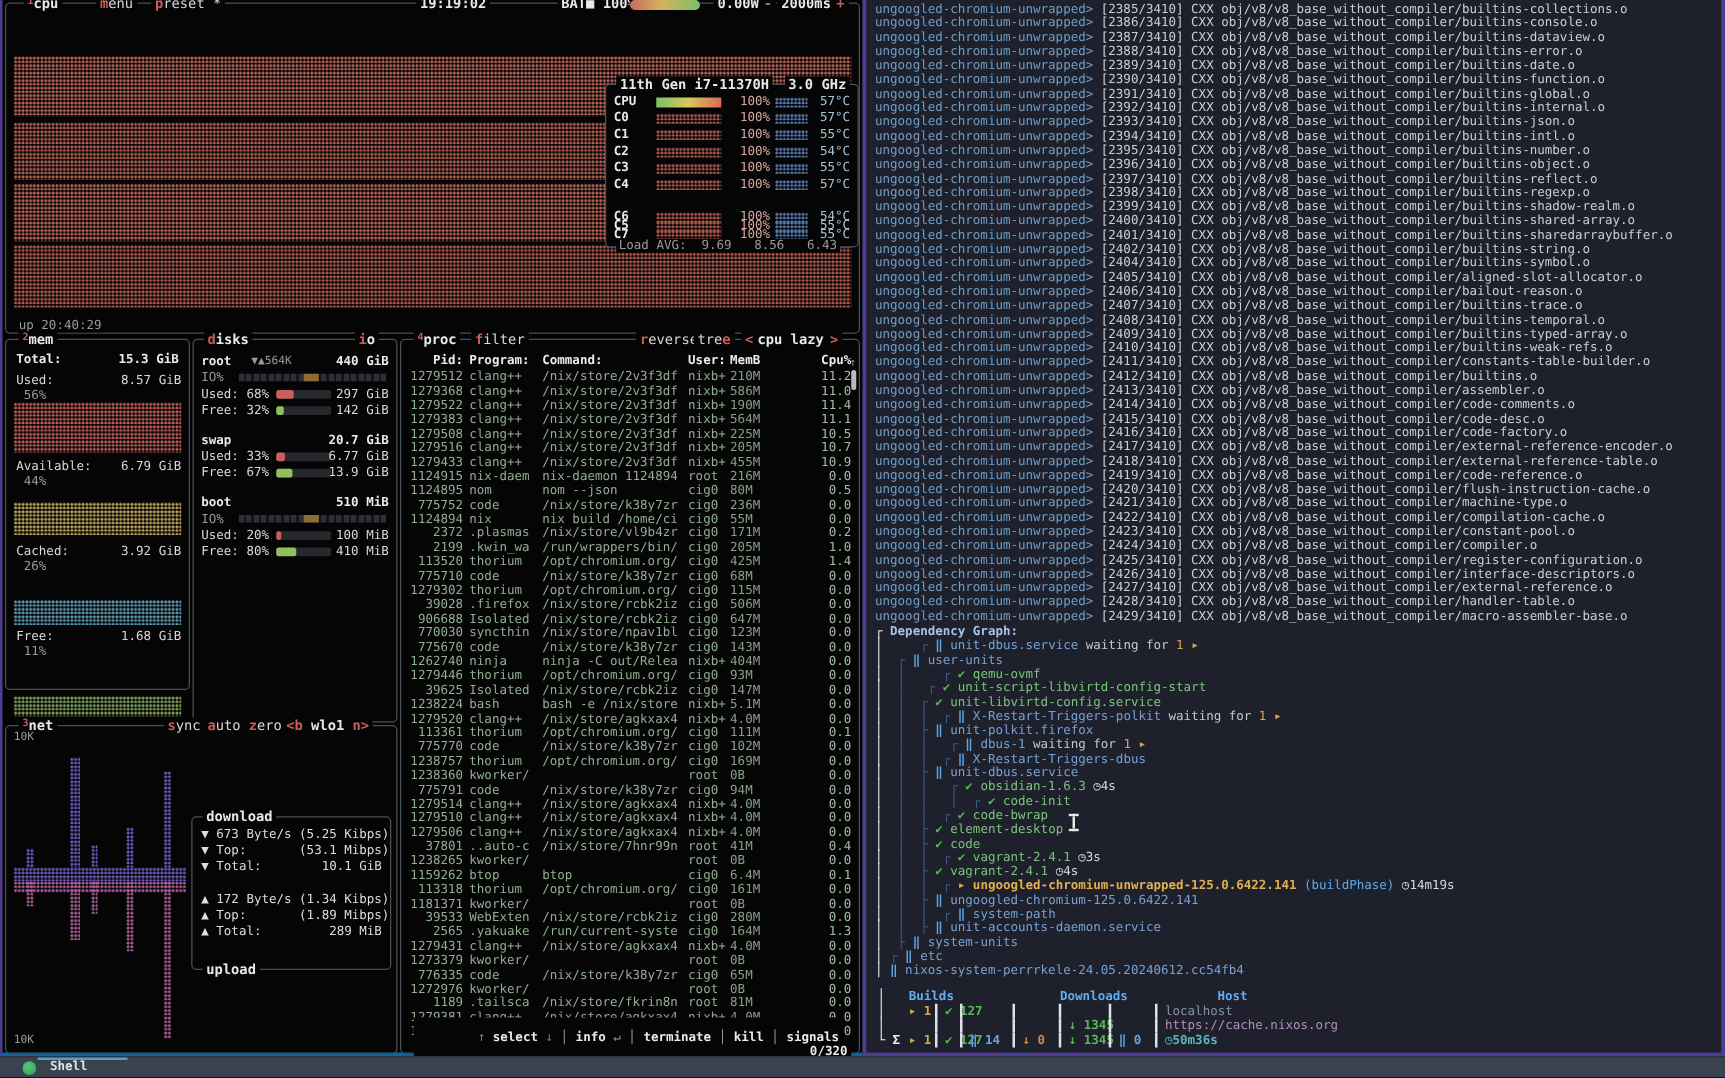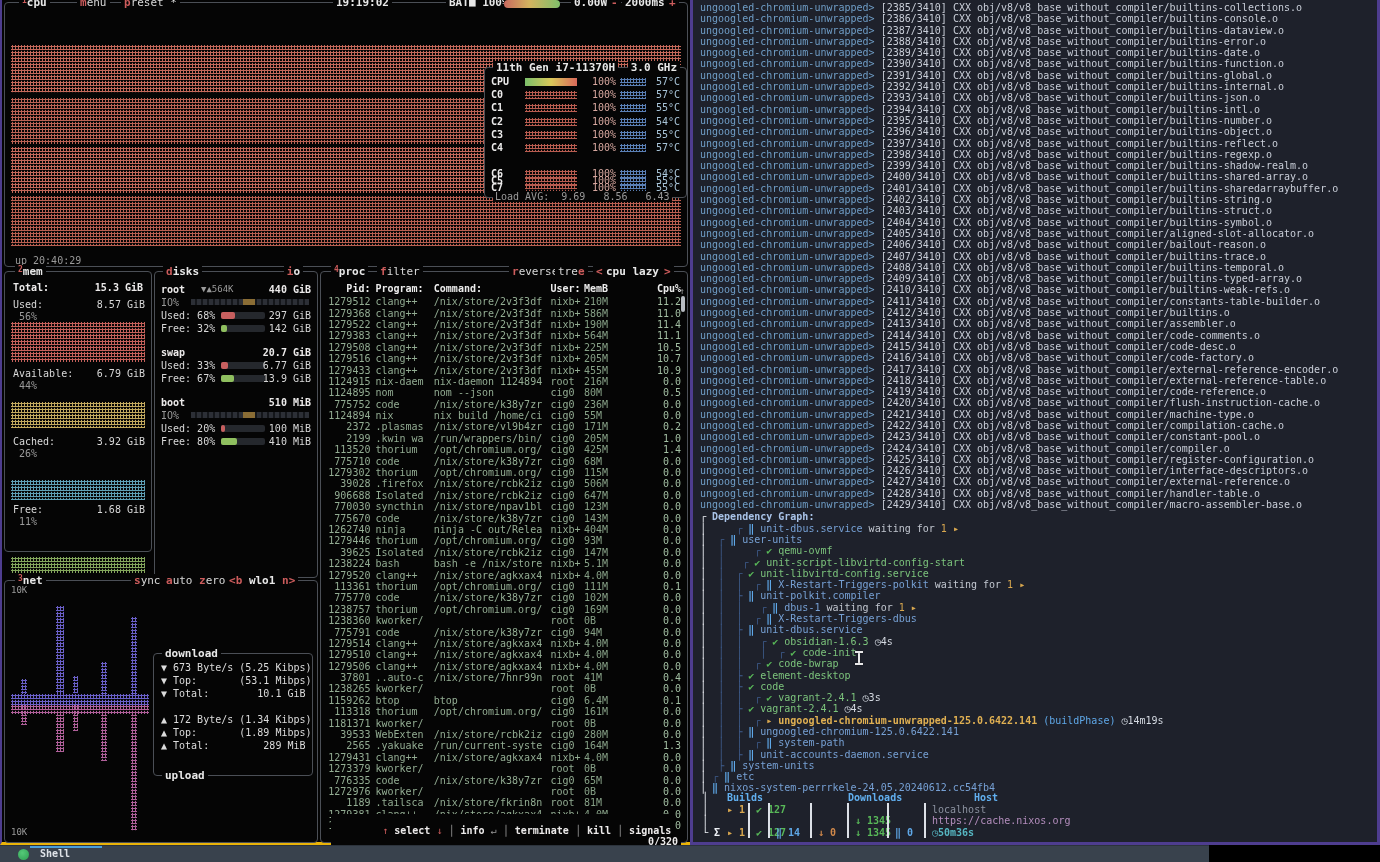--- a/index.html
+++ b/index.html
@@ -2,21 +2,21 @@
 <html><head>
 <meta charset="utf-8">
 <style>
   * { margin:0; padding:0; box-sizing:border-box; }
   html,body { width:1380px; height:862px; background:#000; overflow:hidden;
     font-family:"DejaVu Sans Mono","DejaVu Sans",monospace; }
   #screen { position:relative; width:1380px; height:862px; background:#000; }
 
   
   #btop-pane { position:absolute; left:0; top:0; width:690px; height:845px;
-    background:#040404; border-left:2px solid #4e3d8f; border-bottom:3px solid #eab308; }
+    background:#040404; border-left:2px solid #4e3d8f; border-bottom:3px solid #0369a1; }
   #log-pane { position:absolute; left:690px; top:0; width:690px; height:845px;
     background:#1e212b; border-left:3px solid #4e3d8f; border-right:3px solid #4e3d8f;
     border-bottom:3px solid #4e3d8f; overflow:hidden; }
 
   
   .panel { position:absolute; border:1px solid #4b4f56; border-radius:4px; background:#050505; }
   .ptitle { position:absolute; top:-7px; background:#050505; padding:0 3px; font-size:11px;
     color:#e8e8e8; font-weight:bold; white-space:pre; }
   .plain { font-weight:normal; color:#d8d8d8; }
   .hk { color:#cc5c5c; }
@@ -72,21 +72,21 @@
   .st-cell { height:100%; display:flex; align-items:center; padding-left:6px; }
   .st-sep { border-left:2px solid #dde1e8; }
   .w-tree{width:23px;padding-left:2px} .w-c1{width:25px;padding-left:4px} .w-c2{width:20px}
   .w-c3{width:42px} .w-c4{width:37px} .w-c5{width:40px} .w-c6{width:37px} .w-host{flex:1}
   .st-hd{color:#61afef;font-weight:bold} .st-y{color:#d8a74f;font-weight:bold}
   .st-g{color:#58b858;font-weight:bold} .st-b{color:#5fa8e8;font-weight:bold}
   .st-o{color:#d0884a;font-weight:bold} .st-host{color:#8b92a0} .st-url{color:#b48ebd}
   .st-clk{color:#56b6c2;font-weight:bold}
 
   
-  #taskbar { position:absolute; left:0; top:845px; width:1209px; height:17px;
+  #taskbar { position:absolute; left:0; top:845px; width:1380px; height:17px;
     background:#39424d; border-top:1px solid #2c333c;padding-left:20px; }
   #tab-underline { position:absolute; left:30px; top:0; width:72px; height:2px; background:#4a9eda; }
   #shell-icon { position:absolute; left:18px; top:3px; width:11px; height:11px; border-radius:50%;
     background:radial-gradient(circle at 40% 35%, #55c878, #2e9e52); }
   #shell-label { position:absolute; left:40px; top:2px; font-size:10px; font-weight:bold; color:#dfe3e8; }
 
   
   #cursor { position:absolute; left:855px; top:651px; width:9px; height:14px; z-index:50; }
   #cursor div { background:#e8e8e8; box-shadow:0 0 1px #000; position:absolute; }
 </style>
@@ -328,21 +328,20 @@
         <div class="logline"><span class="pfx">ungoogled-chromium-unwrapped&gt;</span><span> [2393/3410] CXX obj/v8/v8_base_without_compiler/builtins-json.o</span></div>
         <div class="logline"><span class="pfx">ungoogled-chromium-unwrapped&gt;</span><span> [2394/3410] CXX obj/v8/v8_base_without_compiler/builtins-intl.o</span></div>
         <div class="logline"><span class="pfx">ungoogled-chromium-unwrapped&gt;</span><span> [2395/3410] CXX obj/v8/v8_base_without_compiler/builtins-number.o</span></div>
         <div class="logline"><span class="pfx">ungoogled-chromium-unwrapped&gt;</span><span> [2396/3410] CXX obj/v8/v8_base_without_compiler/builtins-object.o</span></div>
         <div class="logline"><span class="pfx">ungoogled-chromium-unwrapped&gt;</span><span> [2397/3410] CXX obj/v8/v8_base_without_compiler/builtins-reflect.o</span></div>
         <div class="logline"><span class="pfx">ungoogled-chromium-unwrapped&gt;</span><span> [2398/3410] CXX obj/v8/v8_base_without_compiler/builtins-regexp.o</span></div>
         <div class="logline"><span class="pfx">ungoogled-chromium-unwrapped&gt;</span><span> [2399/3410] CXX obj/v8/v8_base_without_compiler/builtins-shadow-realm.o</span></div>
         <div class="logline"><span class="pfx">ungoogled-chromium-unwrapped&gt;</span><span> [2400/3410] CXX obj/v8/v8_base_without_compiler/builtins-shared-array.o</span></div>
         <div class="logline"><span class="pfx">ungoogled-chromium-unwrapped&gt;</span><span> [2401/3410] CXX obj/v8/v8_base_without_compiler/builtins-sharedarraybuffer.o</span></div>
         <div class="logline"><span class="pfx">ungoogled-chromium-unwrapped&gt;</span><span> [2402/3410] CXX obj/v8/v8_base_without_compiler/builtins-string.o</span></div>
-        <div class="logline"><span class="pfx">ungoogled-chromium-unwrapped&gt;</span><span> [2403/3410] CXX obj/v8/v8_base_without_compiler/builtins-struct.o</span></div>
         <div class="logline"><span class="pfx">ungoogled-chromium-unwrapped&gt;</span><span> [2404/3410] CXX obj/v8/v8_base_without_compiler/builtins-symbol.o</span></div>
         <div class="logline"><span class="pfx">ungoogled-chromium-unwrapped&gt;</span><span> [2405/3410] CXX obj/v8/v8_base_without_compiler/aligned-slot-allocator.o</span></div>
         <div class="logline"><span class="pfx">ungoogled-chromium-unwrapped&gt;</span><span> [2406/3410] CXX obj/v8/v8_base_without_compiler/bailout-reason.o</span></div>
         <div class="logline"><span class="pfx">ungoogled-chromium-unwrapped&gt;</span><span> [2407/3410] CXX obj/v8/v8_base_without_compiler/builtins-trace.o</span></div>
         <div class="logline"><span class="pfx">ungoogled-chromium-unwrapped&gt;</span><span> [2408/3410] CXX obj/v8/v8_base_without_compiler/builtins-temporal.o</span></div>
         <div class="logline"><span class="pfx">ungoogled-chromium-unwrapped&gt;</span><span> [2409/3410] CXX obj/v8/v8_base_without_compiler/builtins-typed-array.o</span></div>
         <div class="logline"><span class="pfx">ungoogled-chromium-unwrapped&gt;</span><span> [2410/3410] CXX obj/v8/v8_base_without_compiler/builtins-weak-refs.o</span></div>
         <div class="logline"><span class="pfx">ungoogled-chromium-unwrapped&gt;</span><span> [2411/3410] CXX obj/v8/v8_base_without_compiler/constants-table-builder.o</span></div>
         <div class="logline"><span class="pfx">ungoogled-chromium-unwrapped&gt;</span><span> [2412/3410] CXX obj/v8/v8_base_without_compiler/builtins.o</span></div>
         <div class="logline"><span class="pfx">ungoogled-chromium-unwrapped&gt;</span><span> [2413/3410] CXX obj/v8/v8_base_without_compiler/assembler.o</span></div>
@@ -364,21 +363,21 @@
         <div class="logline"><span class="pfx">ungoogled-chromium-unwrapped&gt;</span><span> [2429/3410] CXX obj/v8/v8_base_without_compiler/macro-assembler-base.o</span></div>
       </div>
     <div id="dep-lines" style="padding:1px 0 0 7px">
         <div class="dg-line"><span class="dg-w">┌ </span><span class="dg-hd">Dependency Graph:</span></div>
         <div class="dg-line"><span class="dg-w">│</span><span class="dg-tr">     ┌ </span><span class="dg-pi">‖ </span><span class="dg-nb">unit-dbus.service </span><span class="dg-tx">waiting for </span><span class="dg-yl">1 ▸</span></div>
         <div class="dg-line"><span class="dg-w">│</span><span class="dg-tr">  ┌ </span><span class="dg-pi">‖ </span><span class="dg-nb">user-units</span></div>
         <div class="dg-line"><span class="dg-w">│</span><span class="dg-tr">  │     ┌ </span><span class="dg-gc">✔ </span><span class="dg-gn">qemu-ovmf</span></div>
         <div class="dg-line"><span class="dg-w">│</span><span class="dg-tr">  │   ┌ </span><span class="dg-gc">✔ </span><span class="dg-gn">unit-script-libvirtd-config-start</span></div>
         <div class="dg-line"><span class="dg-w">│</span><span class="dg-tr">  │  ┌ </span><span class="dg-gc">✔ </span><span class="dg-gn">unit-libvirtd-config.service</span></div>
         <div class="dg-line"><span class="dg-w">│</span><span class="dg-tr">  │  │  ┌ </span><span class="dg-pi">‖ </span><span class="dg-nb">X-Restart-Triggers-polkit </span><span class="dg-tx">waiting for </span><span class="dg-yl">1 ▸</span></div>
-        <div class="dg-line"><span class="dg-w">│</span><span class="dg-tr">  │  ├ </span><span class="dg-pi">‖ </span><span class="dg-nb">unit-polkit.compiler</span></div>
+        <div class="dg-line"><span class="dg-w">│</span><span class="dg-tr">  │  ├ </span><span class="dg-pi">‖ </span><span class="dg-nb">unit-polkit.firefox</span></div>
         <div class="dg-line"><span class="dg-w">│</span><span class="dg-tr">  │  │   ┌ </span><span class="dg-pi">‖ </span><span class="dg-nb">dbus-1 </span><span class="dg-tx">waiting for </span><span class="dg-yl">1 ▸</span></div>
         <div class="dg-line"><span class="dg-w">│</span><span class="dg-tr">  │  │  ┌ </span><span class="dg-pi">‖ </span><span class="dg-nb">X-Restart-Triggers-dbus</span></div>
         <div class="dg-line"><span class="dg-w">│</span><span class="dg-tr">  │  ├ </span><span class="dg-pi">‖ </span><span class="dg-nb">unit-dbus.service</span></div>
         <div class="dg-line"><span class="dg-w">│</span><span class="dg-tr">  │  │   ┌ </span><span class="dg-gc">✔ </span><span class="dg-gn">obsidian-1.6.3 </span><span class="dg-tm">◷4s</span></div>
         <div class="dg-line"><span class="dg-w">│</span><span class="dg-tr">  │  │   │  ┌ </span><span class="dg-gc">✔ </span><span class="dg-gn">code-init</span></div>
         <div class="dg-line"><span class="dg-w">│</span><span class="dg-tr">  │  │  ┌ </span><span class="dg-gc">✔ </span><span class="dg-gn">code-bwrap</span></div>
         <div class="dg-line"><span class="dg-w">│</span><span class="dg-tr">  │  ├ </span><span class="dg-gc">✔ </span><span class="dg-gn">element-desktop</span></div>
         <div class="dg-line"><span class="dg-w">│</span><span class="dg-tr">  │  ├ </span><span class="dg-gc">✔ </span><span class="dg-gn">code</span></div>
         <div class="dg-line"><span class="dg-w">│</span><span class="dg-tr">  │  │  ┌ </span><span class="dg-gc">✔ </span><span class="dg-gn">vagrant-2.4.1 </span><span class="dg-tm">◷3s</span></div>
         <div class="dg-line"><span class="dg-w">│</span><span class="dg-tr">  │  ├ </span><span class="dg-gc">✔ </span><span class="dg-gn">vagrant-2.4.1 </span><span class="dg-tm">◷4s</span></div>

